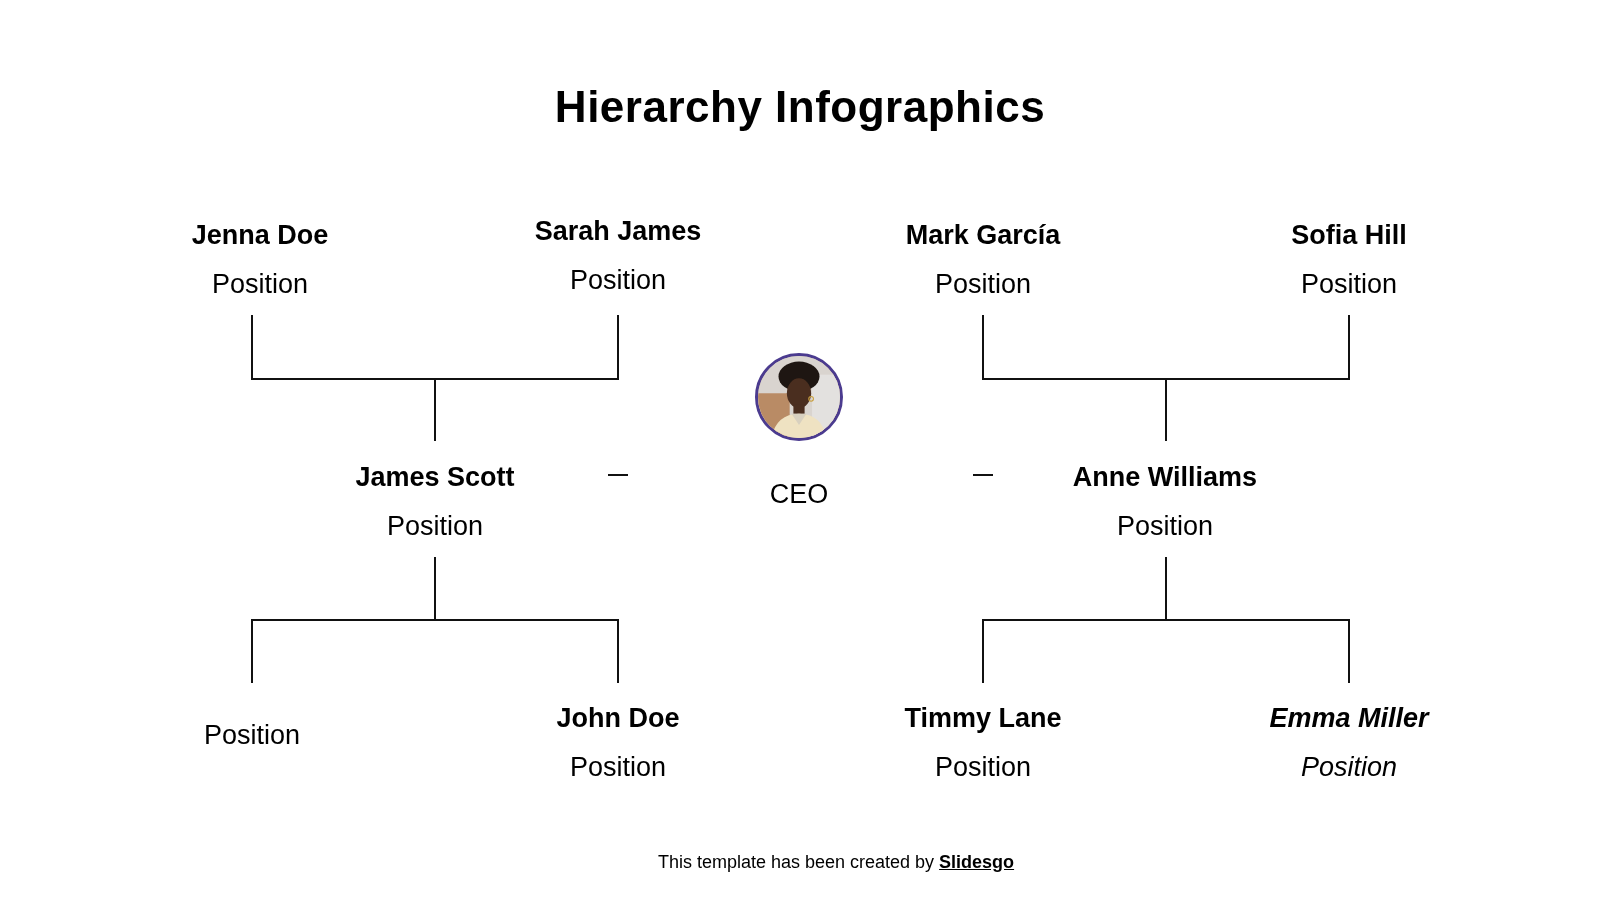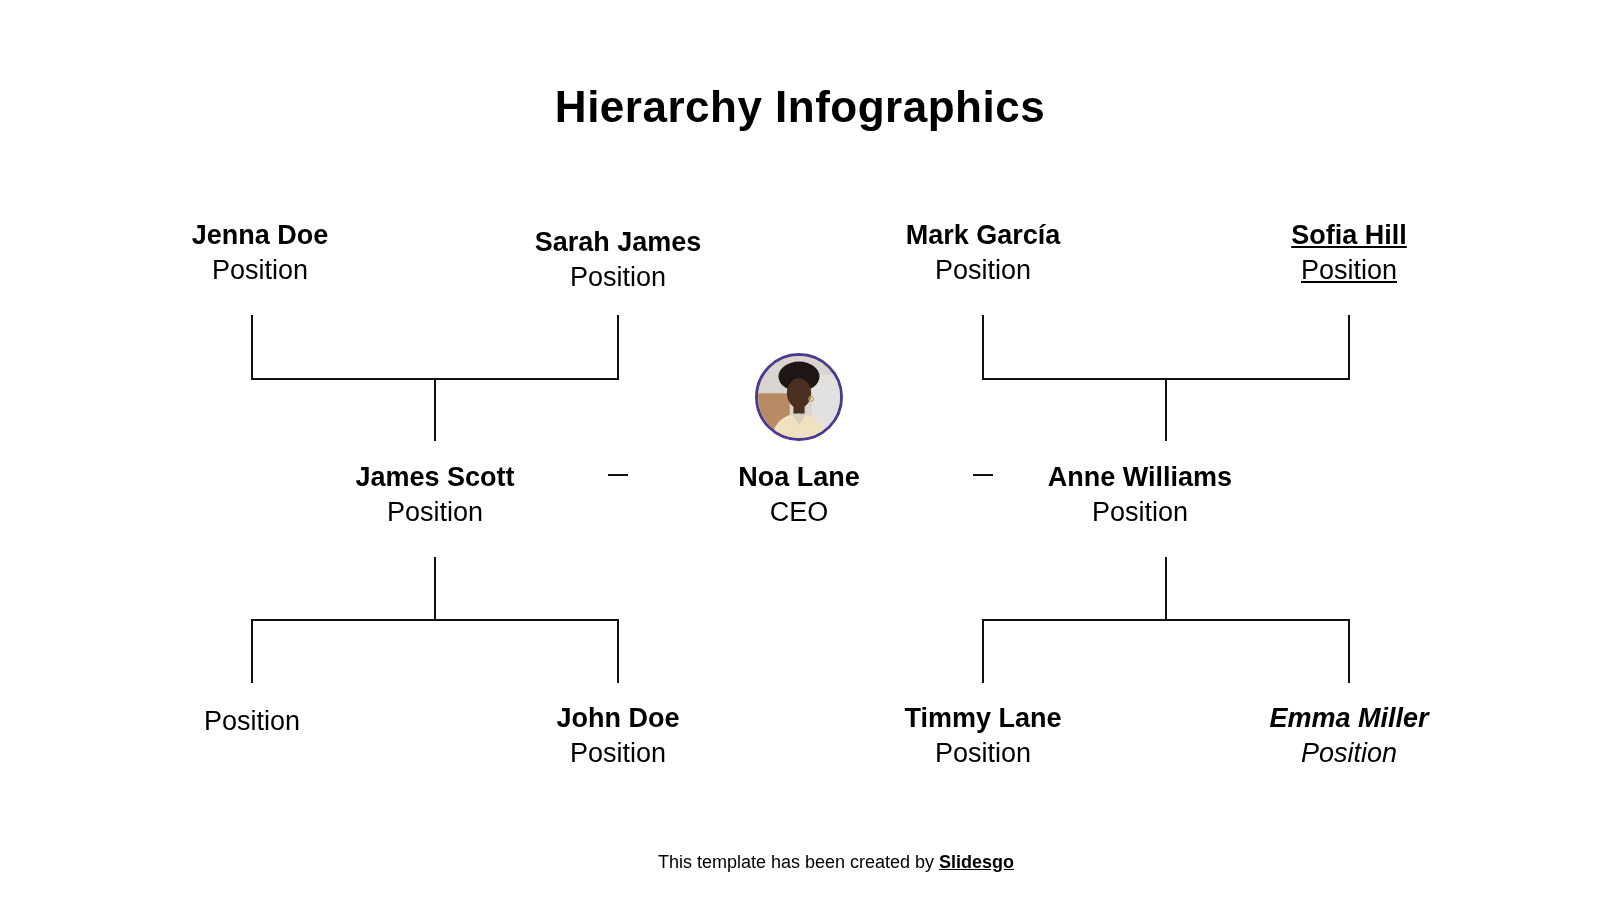--- a/index.html
+++ b/index.html
@@ -2,50 +2,50 @@
 <html><head>
 <meta charset="utf-8">
 <style>
   html, body { margin: 0; padding: 0; background: #ffffff; }
   body { width: 1600px; height: 900px; position: relative; overflow: hidden;
          font-family: "Liberation Sans", "DejaVu Sans", sans-serif; color: #000; }
   .title { position: absolute; left: 0; top: 82px; width: 1600px; text-align: center;
            font-size: 44px; font-weight: bold; letter-spacing: 0.5px; margin: 0; }
   .node { position: absolute; width: 300px; text-align: center; transform: translateX(-50%); }
   .node .name { font-size: 27px; font-weight: bold; line-height: 32px; height: 32px; white-space: nowrap; }
-  .node .role { font-size: 27px; font-weight: normal; line-height: 32px; margin-top: 3px; white-space: nowrap; }
+  .node .role { font-size: 27px; font-weight: normal; line-height: 32px; margin-top: 17px; white-space: nowrap; }
   .line { position: absolute; background: #111; }
   .v { width: 2px; }
   .h { height: 2px; }
   .dash { position: absolute; height: 2px; width: 20px; background: #111; }
   .avatar { position: absolute; left: 755px; top: 353px; width: 88px; height: 88px; border-radius: 50%;
             border: 3px solid #4b3b8f; box-sizing: border-box; overflow: hidden;
             background: linear-gradient(160deg, #d8d2cc 0%, #c9a88a 45%, #b98a62 100%); }
   .avatar svg { display: block; width: 100%; height: 100%; }
   .footer { position: absolute; left: 0; top: 852px; width: 1600px; text-align: center; font-size: 18px; padding-left: 36px; }
   .footer a { color: #000; font-weight: bold; text-decoration: underline; }
 </style>
 </head>
 <body>
 
 <h1 class="title">Hierarchy Infographics</h1>
 
 <div class="node" style="left:260px; top:219px;">
   <div class="name">Jenna Doe</div>
   <div class="role">Position</div>
 </div>
-<div class="node" style="left:618px; top:226px;text-align:center;">
+<div class="node" style="left:618px; top:215px;text-align:center;">
   <div class="name">Sarah James</div>
   <div class="role">Position</div>
 </div>
 <div class="node" style="left:983px; top:219px;">
   <div class="name">Mark García</div>
   <div class="role">Position</div>
 </div>
-<div class="node" style="left:1349px; top:219px;text-decoration:underline;">
+<div class="node" style="left:1349px; top:219px;">
   <div class="name">Sofia Hill</div>
   <div class="role">Position</div>
 </div>
 
 <div class="line v" style="left:251px; top:315px; height:65px;"></div>
 <div class="line v" style="left:617px; top:315px; height:65px;"></div>
 <div class="line h" style="left:251px; top:378px; width:368px;"></div>
 <div class="line v" style="left:434px; top:378px; height:63px;"></div>
 
 <div class="line v" style="left:982px; top:315px; height:65px;"></div>
@@ -66,26 +66,25 @@
     <rect x="58" y="20" width="30" height="68" fill="#e3e1df"></rect>
     <ellipse cx="44" cy="22" rx="22" ry="16" fill="#1e1612"></ellipse>
     <ellipse cx="44" cy="40" rx="13" ry="16" fill="#4a2e1f"></ellipse>
     <rect x="38" y="52" width="12" height="10" fill="#4a2e1f"></rect>
     <path d="M14 88 Q20 62 44 62 Q68 62 74 88 Z" fill="#efe2c2"></path>
     <path d="M36 62 L44 74 L52 62 Z" fill="#d8d0bf"></path>
     <circle cx="57" cy="46" r="2.5" fill="none" stroke="#c9a040" stroke-width="1.2"></circle>
   </svg>
 </div>
 <div class="node" style="left:799px; top:461px;">
-  <div class="name">Noa Lane</div>
   <div class="role">CEO</div>
 </div>
 <div class="dash" style="left:973px; top:474px;"></div>
 
-<div class="node" style="left:1140px; top:461px;">
+<div class="node" style="left:1165px; top:461px;">
   <div class="name">Anne Williams</div>
   <div class="role">Position</div>
 </div>
 
 <div class="line v" style="left:434px; top:557px; height:64px;"></div>
 <div class="line h" style="left:251px; top:619px; width:368px;"></div>
 <div class="line v" style="left:251px; top:619px; height:64px;"></div>
 <div class="line v" style="left:617px; top:619px; height:64px;"></div>
 
 <div class="line v" style="left:1165px; top:557px; height:64px;"></div>

